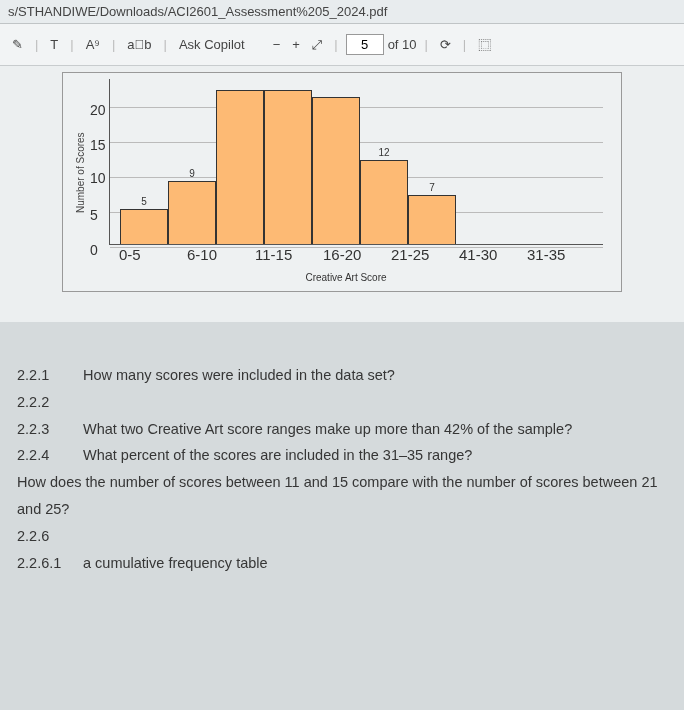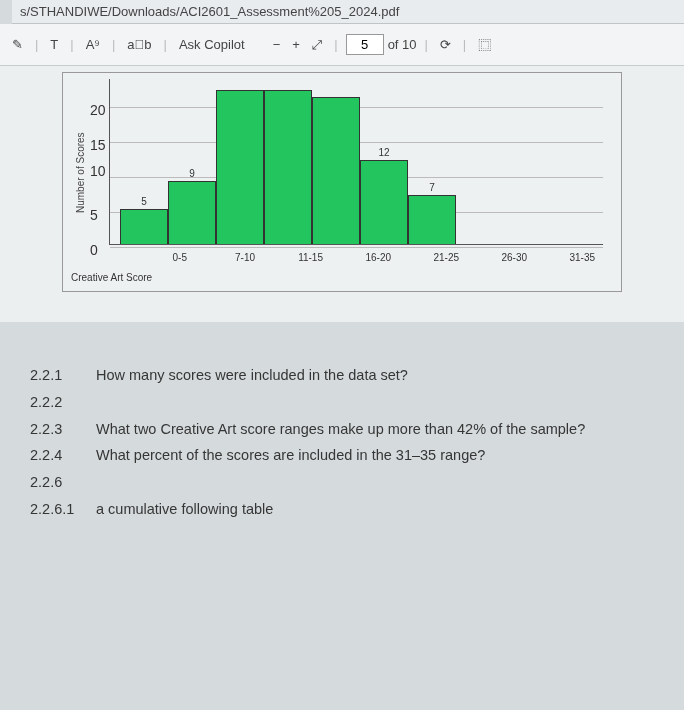--- a/index.html
+++ b/index.html
@@ -12,21 +12,20 @@
     overflow: hidden;
   }
   .url-bar {
     background: #e8ecee;
     padding: 4px 8px;
     font-size: 13px;
     color: #444;
     border-bottom: 1px solid #c0c4c6;
     white-space: nowrap;
     overflow: hidden;
-    margin-left: 12px;
   }
   .toolbar {
     background: #f2f4f5;
     display: flex;
     align-items: center;
     gap: 4px;
     padding: 10px 8px;
     border-bottom: 1px solid #c8ccce;
     font-size: 13px;
     color: #444;
@@ -79,49 +78,49 @@
   .tick {
     position: absolute;
     left: -20px;
     font-size: 14px;
     transform: translateY(50%);
     color: #333;
   }
   .bars { position: absolute; inset: 0; display: flex; align-items: flex-end; padding-left: 10px; }
   .bar {
     width: 48px;
-    background: #22c55e;
+    background: #fdba74;
     border: 1px solid #333;
     border-bottom: none;
     position: relative;
   }
   .bar-label {
     position: absolute;
     top: -14px;
     left: 0; right: 0;
     text-align: center;
     font-size: 10px;
     color: #333;
   }
   .xticks {
     position: absolute;
     left: 46px; right: 18px; bottom: 28px;
     display: flex;
     padding-left: 10px;
   }
-  .xtick { width: 68px; text-align: right; font-size: 10px; color: #333; }
+  .xtick { width: 68px; text-align: left; font-size: 15px; color: #333; }
   .xaxis-label {
     position: absolute;
     left: 8px; right: 0; bottom: 8px;
-    text-align: left;
+    text-align: center;
     font-size: 10px;
     color: #333;
   }
   .questions {
-    padding: 40px 10px 10px 30px;
+    padding: 40px 10px 10px 17px;
     font-size: 14.5px;
     color: #363636;
     line-height: 1.85;
   }
   .q-row { display: flex; gap: 14px; }
   .q-num { width: 52px; flex-shrink: 0; }
 </style>
 </head>
 <body>
 
@@ -152,21 +151,21 @@
 
 <div class="page-area">
   <div class="chart-box">
     <div class="yaxis-label" style="left:12px;top:140px">Number of Scores</div>
     <div class="plot" id="plot">
         <div class="grid" style="top: 168px;"></div>
         <div class="tick" style="bottom: -6px;">0</div>
         <div class="grid" style="top: 133px;"></div>
         <div class="tick" style="bottom: 29px;">5</div>
         <div class="grid" style="top: 98px;"></div>
-        <div class="tick" style="bottom: 73px; text-align: center;">10</div>
+        <div class="tick" style="bottom: 66px; text-align: center;">10</div>
         <div class="grid" style="top: 63px;"></div>
         <div class="tick" style="bottom: 99px;">15</div>
         <div class="grid" style="top: 28px;"></div>
         <div class="tick" style="bottom: 134px;">20</div>
         <div class="bars">
           <div class="bar" style="height: 35px;">
             <div class="bar-label">5</div>
           </div>
           <div class="bar" style="height: 63px;">
             <div class="bar-label">9</div>
@@ -177,25 +176,25 @@
           <div class="bar" style="height: 84px;">
             <div class="bar-label">12</div>
           </div>
           <div class="bar" style="height: 49px;">
             <div class="bar-label">7</div>
           </div>
         </div>
       </div>
     <div class="xticks" id="xticks">
         <div class="xtick">0-5</div>
-        <div class="xtick">7-10</div>
+        <div class="xtick">6-10</div>
         <div class="xtick">11-15</div>
         <div class="xtick">16-20</div>
         <div class="xtick">21-25</div>
-        <div class="xtick">26-30</div>
+        <div class="xtick">41-30</div>
         <div class="xtick">31-35</div>
       </div>
     <div class="xaxis-label">Creative Art Score</div>
   </div>
 </div>
 
 <div class="questions">
   <div class="q-row">
     <span class="q-num">2.2.1</span>
     <span>How many scores were included in the data set?</span>
@@ -205,21 +204,22 @@
   </div>
   <div class="q-row">
     <span class="q-num">2.2.3</span>
     <span>What two Creative Art score ranges make up more than 42% of the sample?</span>
   </div>
   <div class="q-row">
     <span class="q-num">2.2.4</span>
     <span>What percent of the scores are included in the 31–35 range?</span>
   </div>
   <div class="q-row">
+    <span>How does the number of scores between 11 and 15 compare with the number of scores between 21 and 25?</span>
   </div>
   <div class="q-row">
     <span class="q-num">2.2.6</span>
   </div>
   <div class="q-row">
     <span class="q-num">2.2.6.1</span>
-    <span>a cumulative following table</span>
+    <span>a cumulative frequency table</span>
   </div>
 </div>
 
 </body></html>

